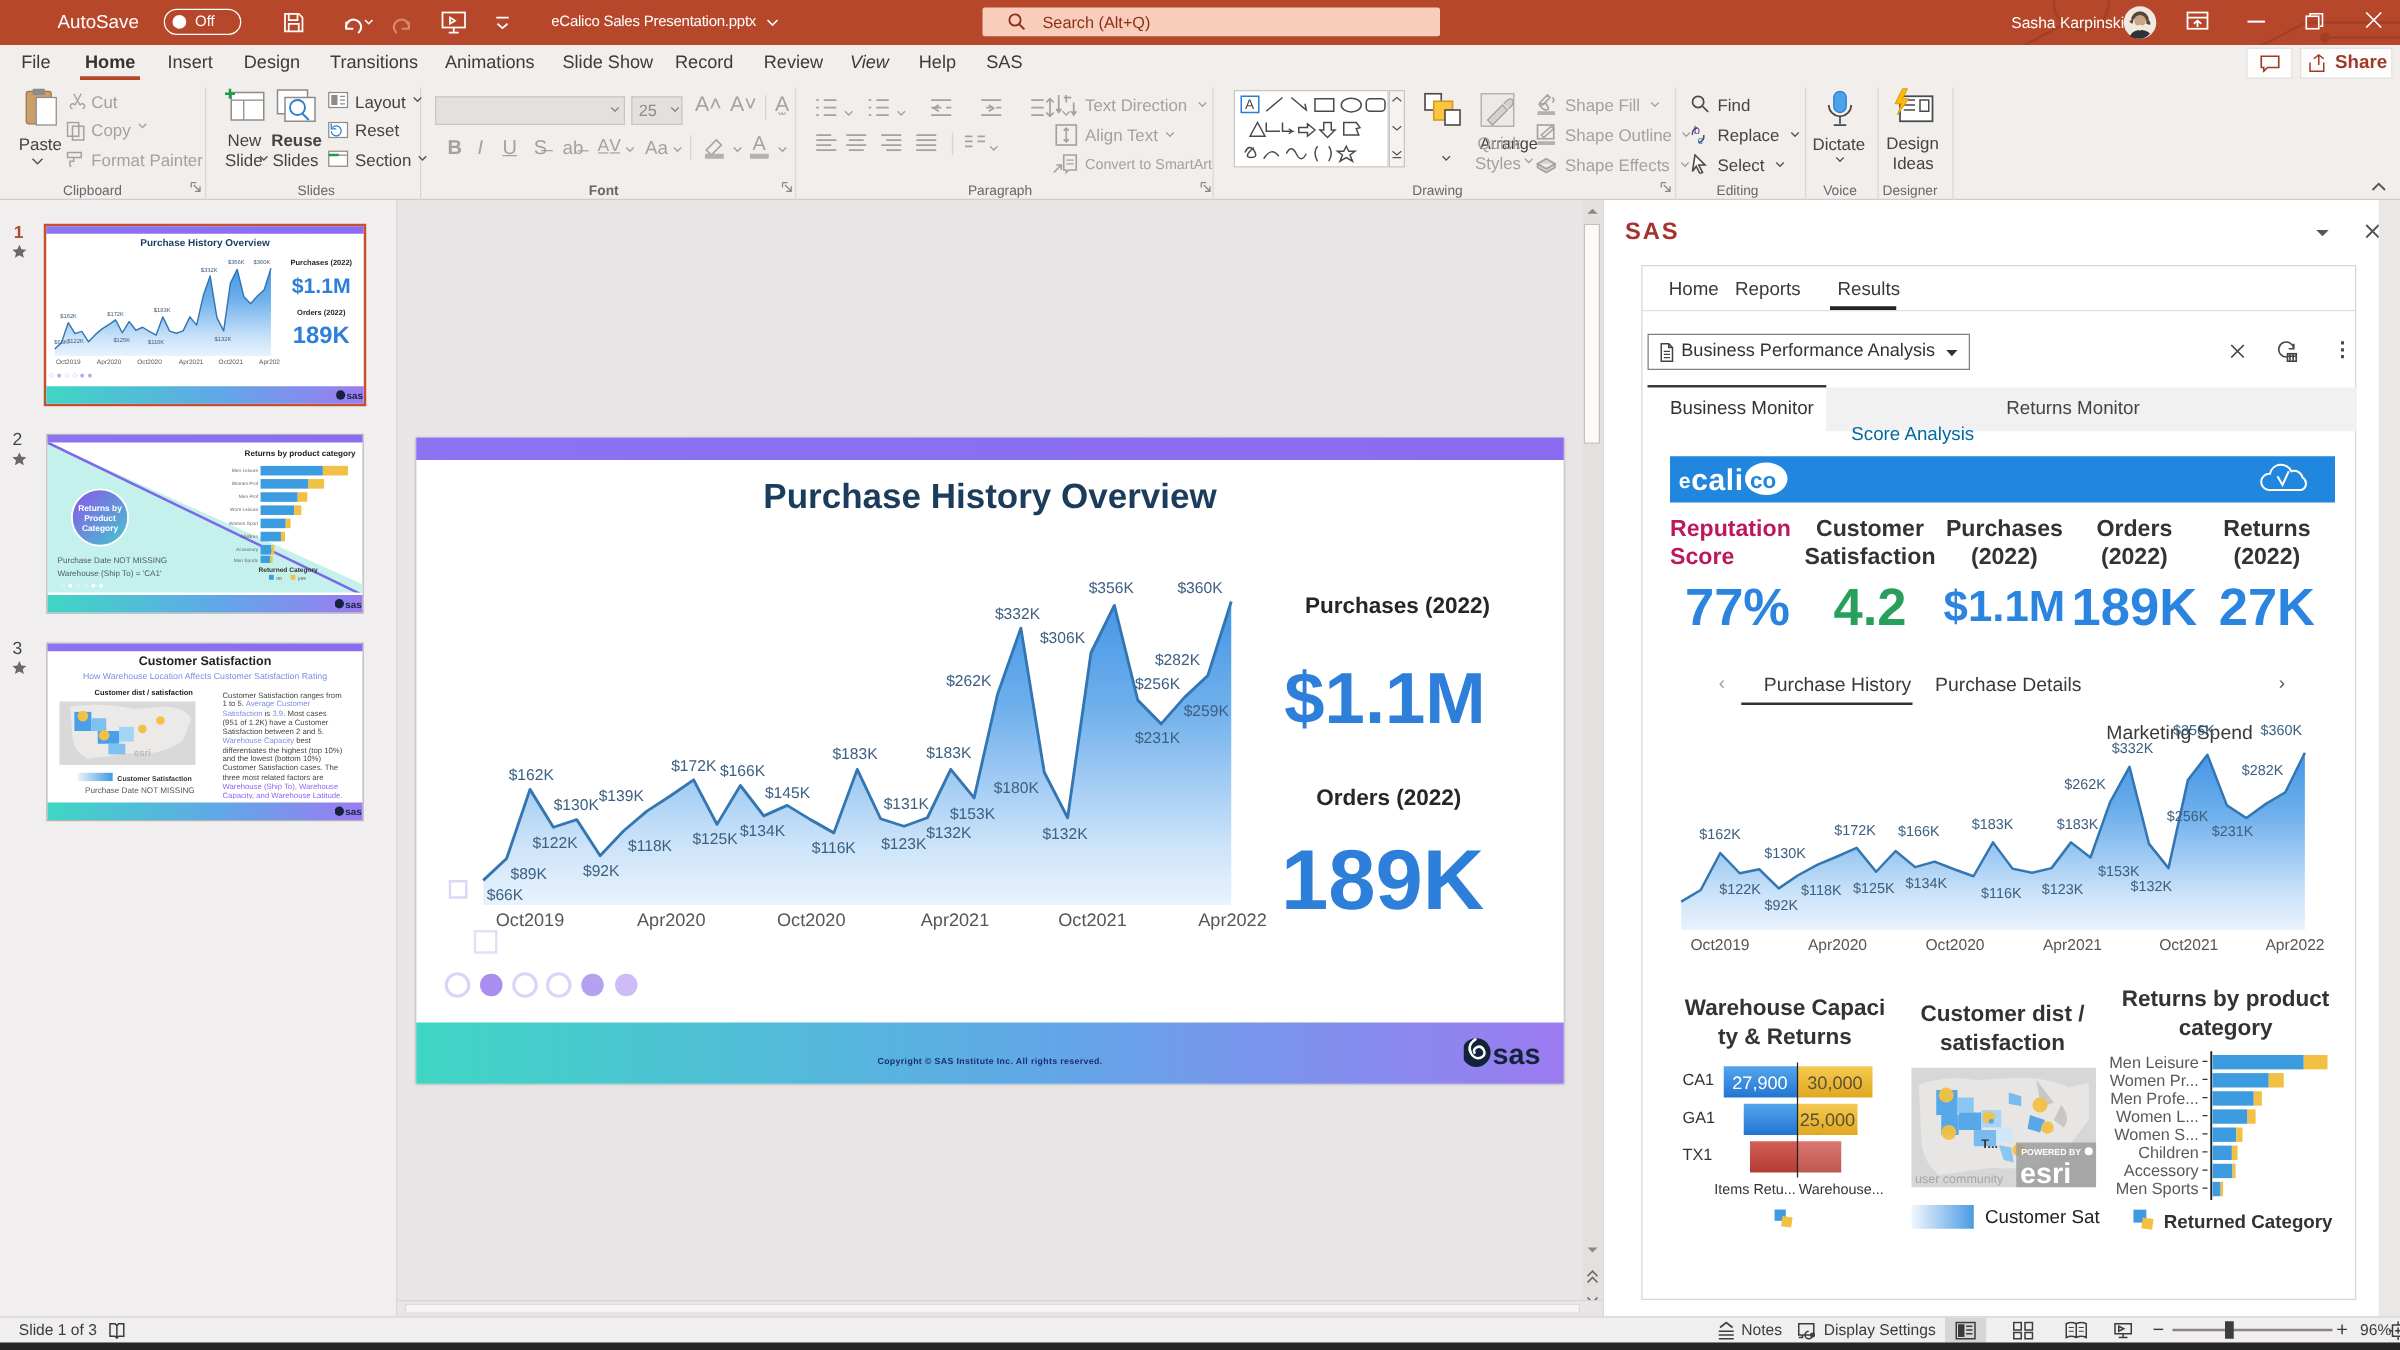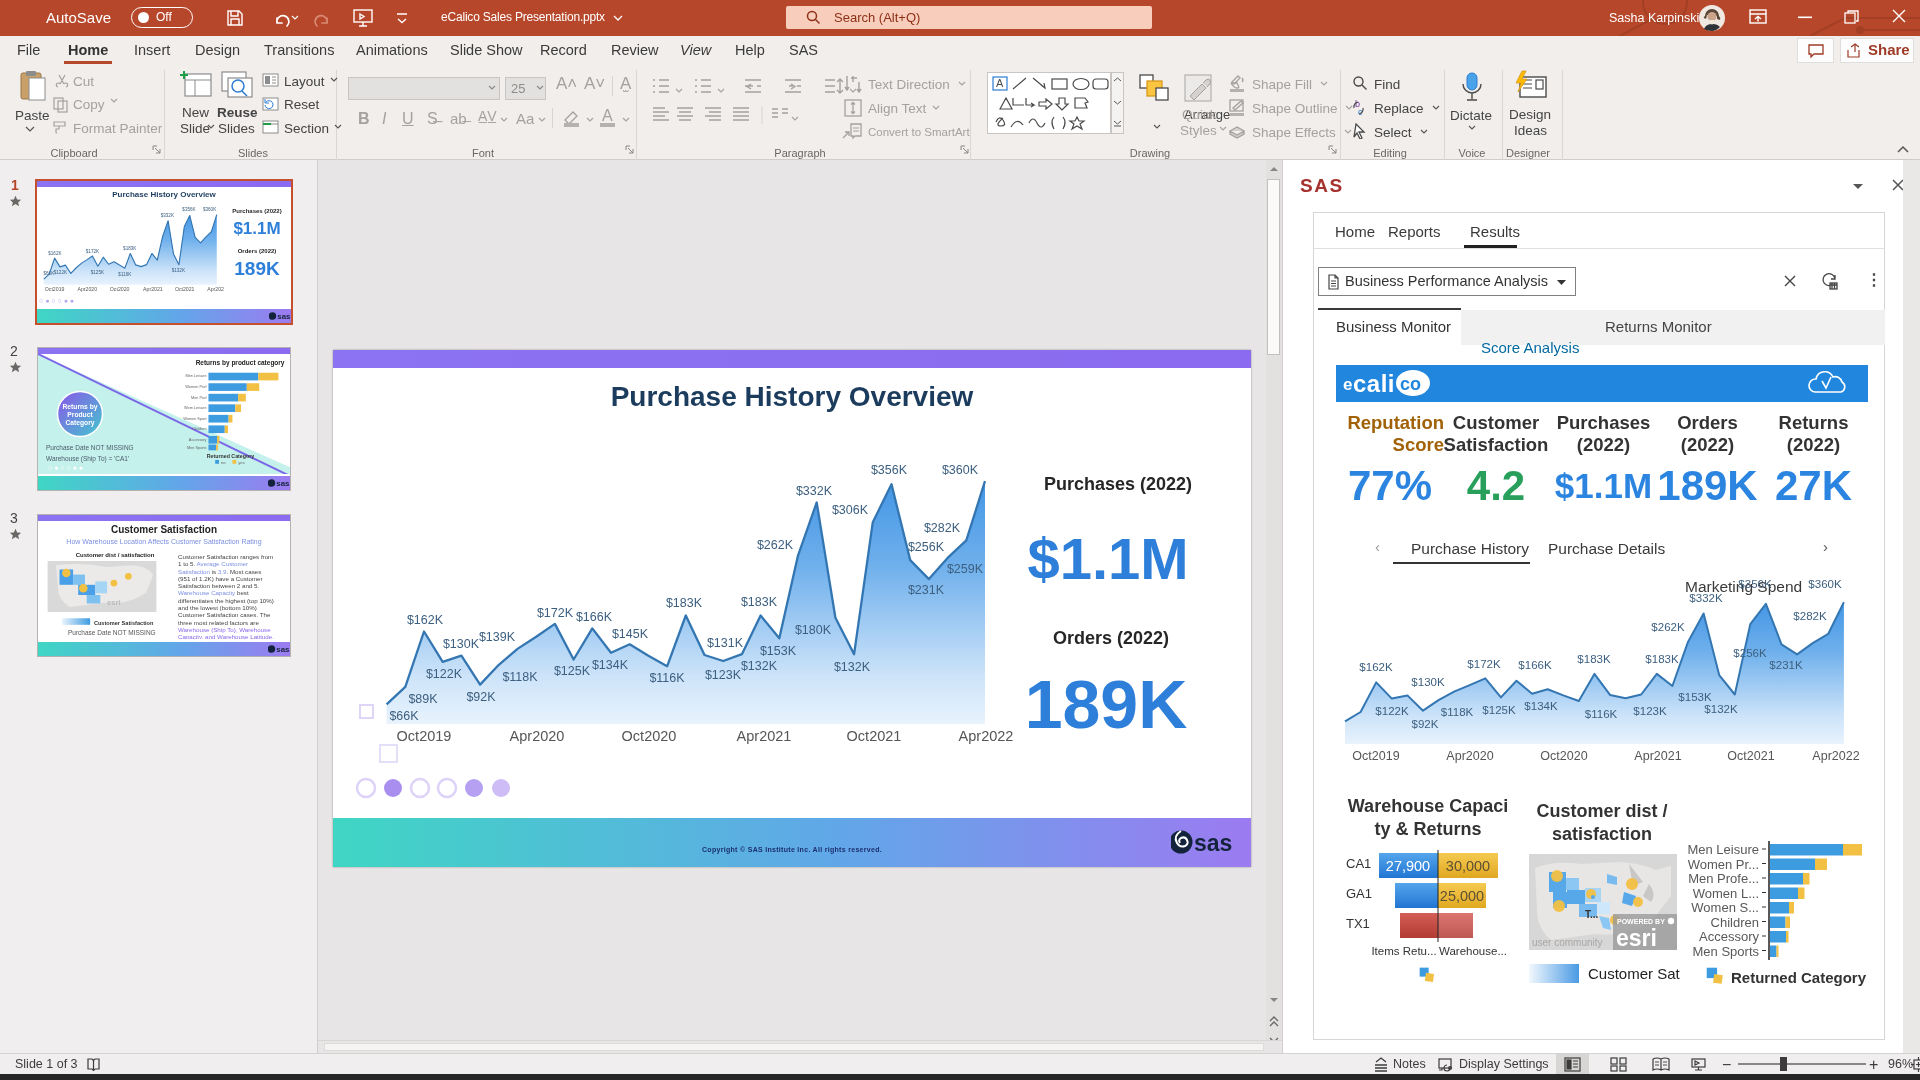--- a/index.html
+++ b/index.html
@@ -120,21 +120,21 @@
   <div class="gsep" style="left:164px;"></div>
     <div class="gsep" style="left:336px;"></div>
   <div class="gsep" style="left:636px;"></div>
     <div class="gsep" style="left:970px;"></div>
   <div class="gsep" style="left:1340px;"></div>
     <div class="gsep" style="left:1444px;"></div>
   <div class="gsep" style="left:1502px;"></div>
     <div class="gsep" style="left:1562px;"></div>
   <div class="glabel" style="left:14px;">Clipboard</div>
   <div class="glabel" style="left:193px;">Slides</div>
-  <div class="glabel" style="left:423px;">Font</div>
+  <div class="glabel" style="left:423px;font-weight:bold;">Font</div>
   <div class="glabel" style="left:740px;">Paragraph</div>
   <div class="glabel" style="left:1090px;">Drawing</div>
   <div class="glabel" style="left:1330px;">Editing</div>
   <div class="glabel" style="left:1412px;">Voice</div>
   <div class="glabel" style="left:1468px;">Designer</div>
   <svg class="t" style="left:152px;top:81px" width="10" height="10" viewBox="0 0 10 10" fill="none" stroke="#8a8683" stroke-width="1">
       <path d="M1,1 h4 M1,1 v4 M3,3 l5,5 M8,4 v4 h-4"></path>
     </svg>
   <svg class="t" style="left:625px;top:81px" width="10" height="10" viewBox="0 0 10 10" fill="none" stroke="#8a8683" stroke-width="1">
       <path d="M1,1 h4 M1,1 v4 M3,3 l5,5 M8,4 v4 h-4"></path>
@@ -702,21 +702,21 @@
     <text x="0" y="23" font-size="17" font-weight="bold" fill="#fff">e</text>
     <text x="10" y="25" font-size="24" font-weight="bold" fill="#fff" letter-spacing="0.5">cali</text>
     <ellipse cx="70" cy="16" rx="17" ry="13" fill="#fff"></ellipse>
     <text x="57" y="23" font-size="18" font-weight="bold" fill="#2186dd">co</text>
   </svg>
   <svg class="abs" style="left:522px;top:208px" width="44" height="31" viewBox="0 0 44 31" fill="none" stroke="#fff" stroke-width="1.6">
     <path d="M10,24 a6.5,6.5 0 0 1 1,-13 a9,9 0 0 1 17,-2 a7,7 0 0 1 9,5 a5.5,5.5 0 0 1 -1,10 z"></path>
     <path d="M17,13 l4,7 l5,-11"></path>
   </svg>
 
-  <div class="abs" style="left:53px;top:252px;width:108px;text-align:right;font-size:18.5px;font-weight:bold;color:#a16207;line-height:22px;">Reputation<br>Score</div>
+  <div class="abs" style="left:53px;top:252px;width:108px;text-align:left;font-size:18.5px;font-weight:bold;color:#be185d;line-height:22px;">Reputation<br>Score</div>
   <div class="abs" style="left:158px;top:252px;width:110px;text-align:center;font-size:18.5px;font-weight:bold;color:#333;line-height:22px;">Customer<br>Satisfaction</div>
   <div class="abs" style="left:268px;top:252px;width:105px;text-align:center;font-size:18.5px;font-weight:bold;color:#333;line-height:22px;">Purchases<br>(2022)</div>
   <div class="abs" style="left:372px;top:252px;width:105px;text-align:center;font-size:18.5px;font-weight:bold;color:#333;line-height:22px;">Orders<br>(2022)</div>
   <div class="abs" style="left:478px;top:252px;width:105px;text-align:center;font-size:18.5px;font-weight:bold;color:#333;line-height:22px;">Returns<br>(2022)</div>
   <div class="abs" style="left:53px;top:302px;width:108px;text-align:center;font-size:42px;font-weight:bold;color:#2b85e0;">77%</div>
   <div class="abs" style="left:158px;top:302px;width:110px;text-align:center;font-size:42px;font-weight:bold;color:#28a05c;">4.2</div>
   <div class="abs" style="left:268px;top:306px;width:105px;text-align:center;font-size:35px;font-weight:bold;color:#2b85e0;">$1.1M</div>
   <div class="abs" style="left:372px;top:302px;width:105px;text-align:center;font-size:42px;font-weight:bold;color:#2b85e0;">189K</div>
   <div class="abs" style="left:478px;top:302px;width:105px;text-align:center;font-size:42px;font-weight:bold;color:#2b85e0;">27K</div>
 
@@ -846,20 +846,21 @@
     <defs>
         <linearGradient id="lgb2" x1="0" y1="0" x2="1" y2="0">
           <stop offset="0" stop-color="#f2f8fe"></stop>
           <stop offset="1" stop-color="#4a9ae4"></stop>
         </linearGradient>
       </defs>
     <rect x="0" y="4" width="50" height="19" fill="url(#lgb2)"></rect>
   </svg>
   <span class="t" style="left:305px;top:805px;font-size:15px;font-weight:normal;color:#222;">Customer Sat</span>
 
+  <div class="abs" style="left:400px;top:628px;width:195px;text-align:center;font-size:18px;font-weight:bold;color:#333;line-height:23px;">Returns by product<br>category</div>
   <svg class="abs" style="left:396px;top:680px" width="197" height="135" viewBox="-12 0 197 135">
     <g font-size="13" fill="#595959" text-anchor="end">
       <text x="68" y="14">Men Leisure</text>
       <text x="68" y="28.5">Women Pr...</text>
       <text x="68" y="43">Men Profe...</text>
       <text x="68" y="57.5">Women L...</text>
       <text x="68" y="72">Women S...</text>
       <text x="68" y="86.5">Children</text>
       <text x="68" y="101">Accessory</text>
       <text x="68" y="115.5">Men Sports</text>

